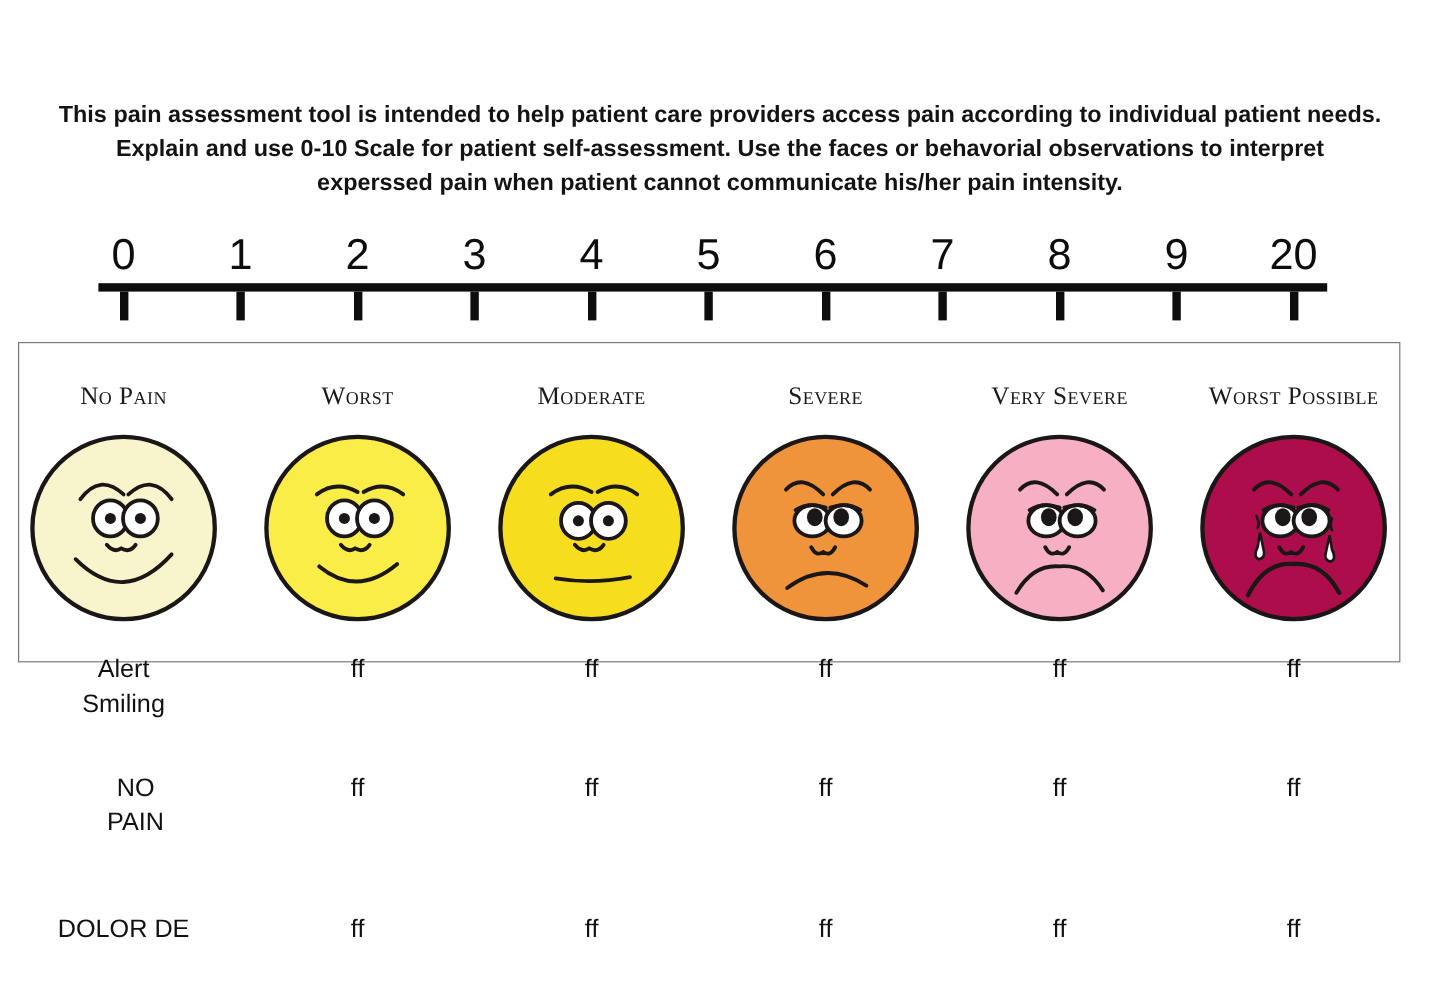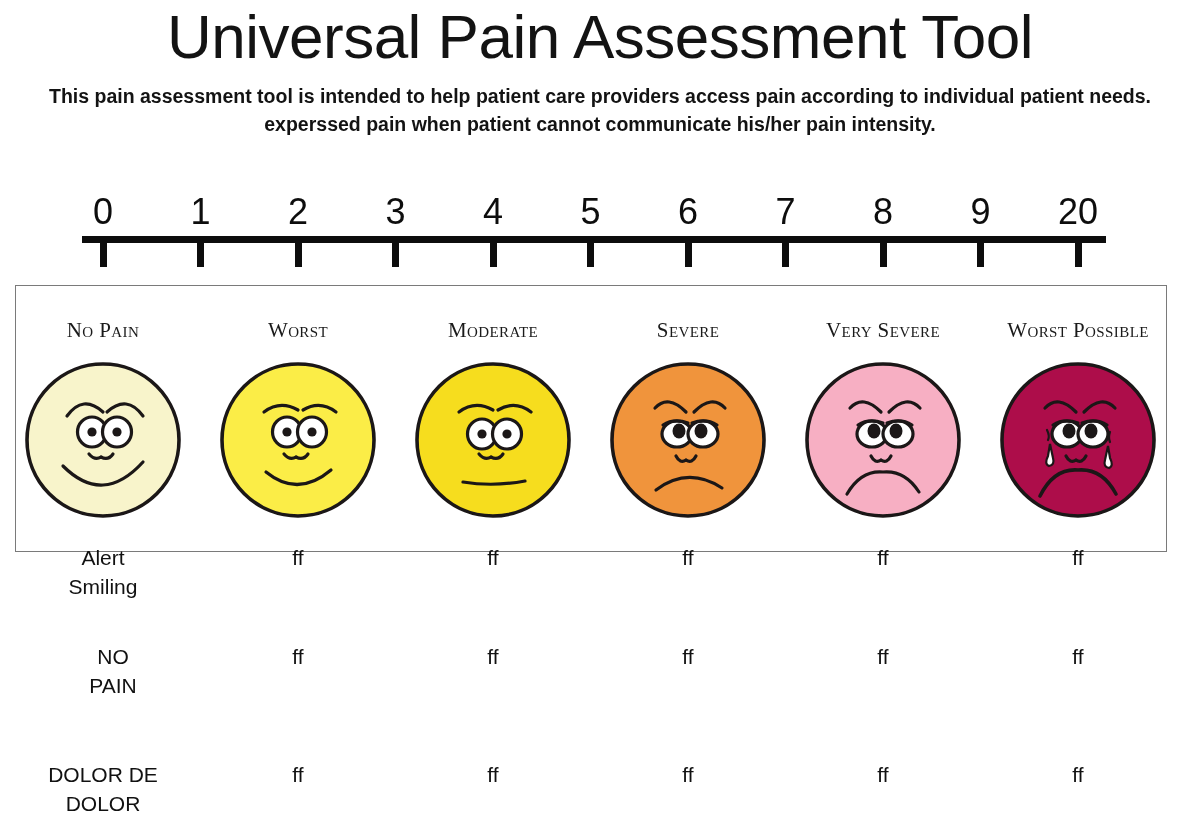--- a/index.html
+++ b/index.html
@@ -101,24 +101,24 @@
     font-size:21px;
     line-height:29px;
     color:#111;
   }
 </style>
 </head>
 <body>
 
 <div class="page">
 
-  <div class="title">Universal Pain Assessment Tool</div>
 
   <div class="subtitle">
     <div>This pain assessment tool is intended to help patient care providers access pain according to individual patient needs.</div>
+    <div>Explain and use 0-10 Scale for patient self-assessment.  Use the faces or behavorial observations to interpret</div>
     <div>experssed pain when patient cannot communicate his/her pain intensity.</div>
   </div>
 
   <div class="scale">
     <div class="scale-bar"></div>
     <div id="scale-numbers">
         <div class="scale-num" style="left: 103px;">0</div>
         <div class="scale-num" style="left: 200.5px;">1</div>
         <div class="scale-num" style="left: 298px;">2</div>
         <div class="scale-num" style="left: 395.5px;">3</div>
@@ -277,21 +277,20 @@
         </div>
         <div class="mark" style="left: 298px;"><span class="l2">f</span><span class="l2">f</span></div>
         <div class="mark" style="left: 493px;"><span class="l2">f</span><span class="l2">f</span></div>
         <div class="mark" style="left: 688px;"><span class="l2">f</span><span class="l2">f</span></div>
         <div class="mark" style="left: 883px;"><span class="l2">f</span><span class="l2">f</span></div>
         <div class="mark" style="left: 1078px;"><span class="l2">f</span><span class="l2">f</span></div>
       </div>
       <div class="row" style="top: 760px;">
         <div class="cell" style="left: 103px;">
           <span class="l2">DOLOR DE</span>
-          <span class="l2">DOLOR</span>
         </div>
         <div class="mark" style="left: 298px;"><span class="l2">f</span><span class="l2">f</span></div>
         <div class="mark" style="left: 493px;"><span class="l2">f</span><span class="l2">f</span></div>
         <div class="mark" style="left: 688px;"><span class="l2">f</span><span class="l2">f</span></div>
         <div class="mark" style="left: 883px;"><span class="l2">f</span><span class="l2">f</span></div>
         <div class="mark" style="left: 1078px;"><span class="l2">f</span><span class="l2">f</span></div>
       </div>
     </div>
 
 </div>

